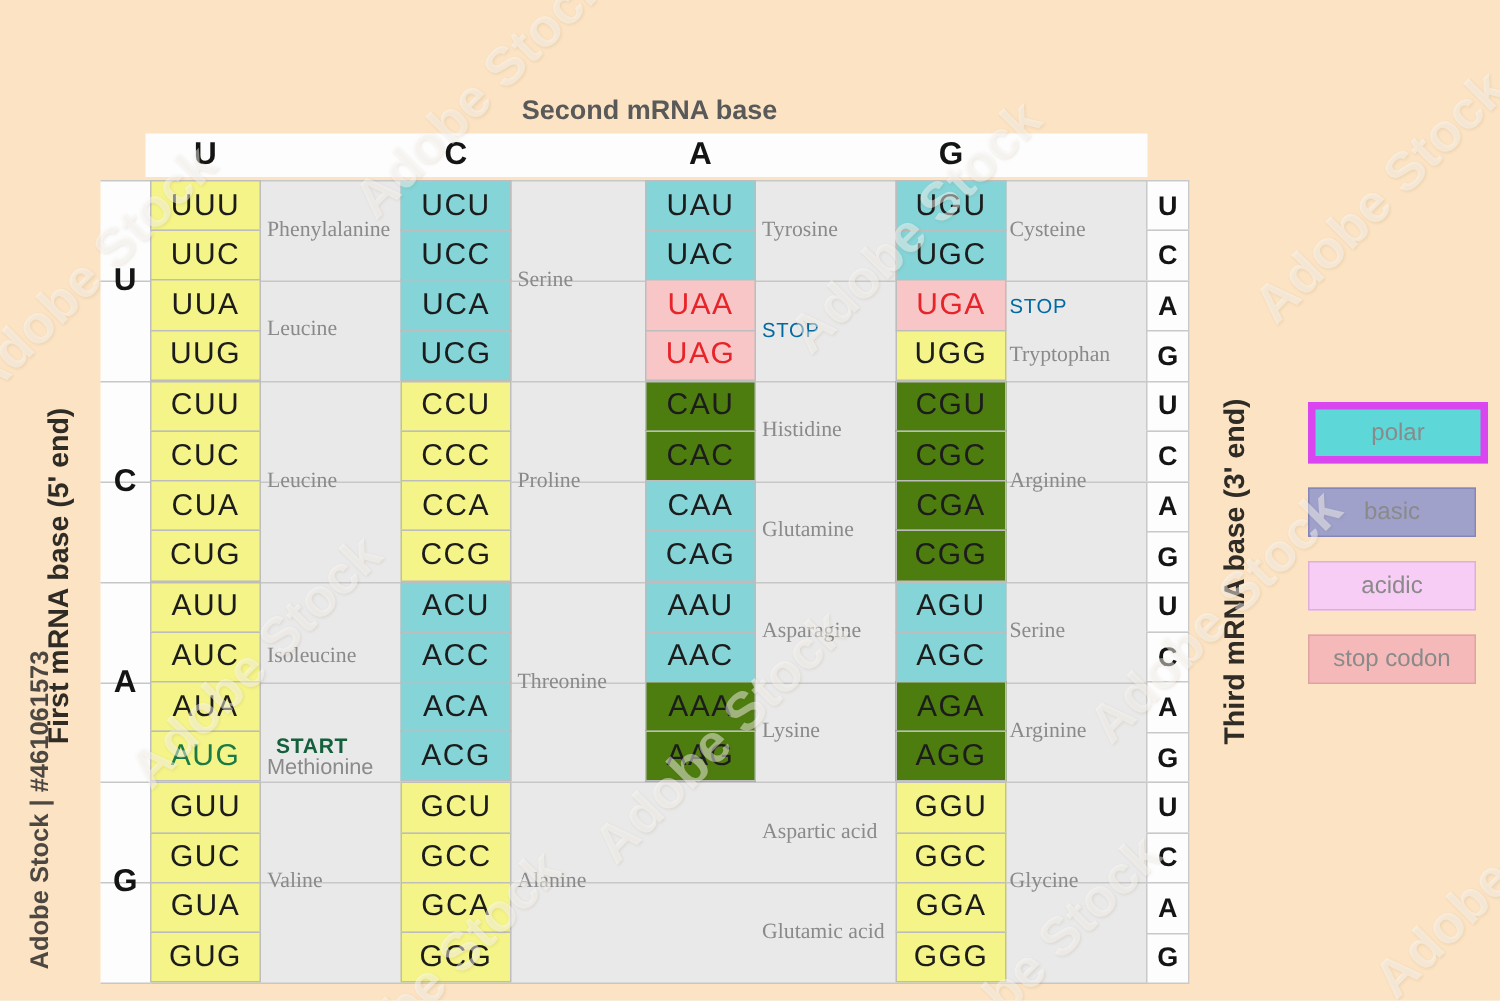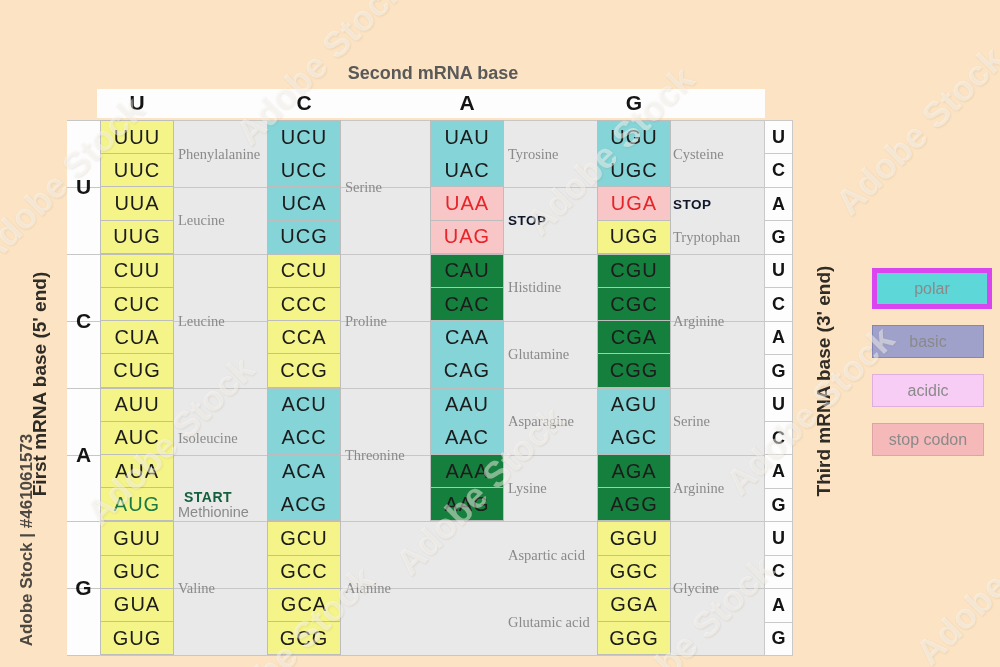--- a/index.html
+++ b/index.html
@@ -25,29 +25,29 @@
 
   .first-base{position:absolute;left:0;width:33px;text-align:center;font-size:21px;font-weight:bold;
               color:#141414;transform:translateY(-50%);z-index:2;}
 
   .codon-col{position:absolute;width:74px;height:133.8px;display:flex;flex-direction:column;z-index:2;}
   .cell{flex:1;display:flex;align-items:center;justify-content:center;font-size:20px;letter-spacing:1px;
         color:#1c1c1c;border:1px solid #bdbdbd;margin-top:-1px;}
   .cell:first-child{margin-top:0;}
   .nonpolar{background:#f4f489;}
   .polar{background:#84d4d8;}
-  .basic{background:#15803d;}
+  .basic{background:#4d7c0f;}
   .acidic{background:#f6c9f2;}
   .stop{background:#f8c6c6;color:#e62429;}
   .start{color:#1b7a45;}
 
   .amino{position:absolute;transform:translateY(-50%);font-size:14.5px;color:#8a8a8a;
          white-space:nowrap;z-index:2;font-family:Liberation Serif, serif;}
-  .stop-marker{position:absolute;transform:translateY(-50%);font-size:13.5px;font-weight:bold;
-         letter-spacing:.5px;color:#0f172a;z-index:2;}
+  .stop-marker{position:absolute;transform:translateY(-50%);font-size:13.5px;font-weight:normal;
+         letter-spacing:.5px;color:#0369a1;z-index:2;}
   .start-block{position:absolute;transform:translateY(-50%);z-index:2;line-height:15px;}
   .start-word{font-size:14px;font-weight:bold;letter-spacing:.5px;color:#14603c;margin-left:6px;}
   .start-amino{font-size:14.5px;color:#8a8a8a;}
 
   .third-col{position:absolute;left:697px;top:0;width:29px;height:536px;display:flex;flex-direction:column;z-index:2;}
   .tb{flex:1;display:flex;align-items:center;justify-content:center;background:#fdfdfd;
       border:1px solid #c9c9c9;margin-top:-1px;font-size:18px;font-weight:bold;color:#141414;}
   .tb:first-child{margin-top:0;}
 
   

